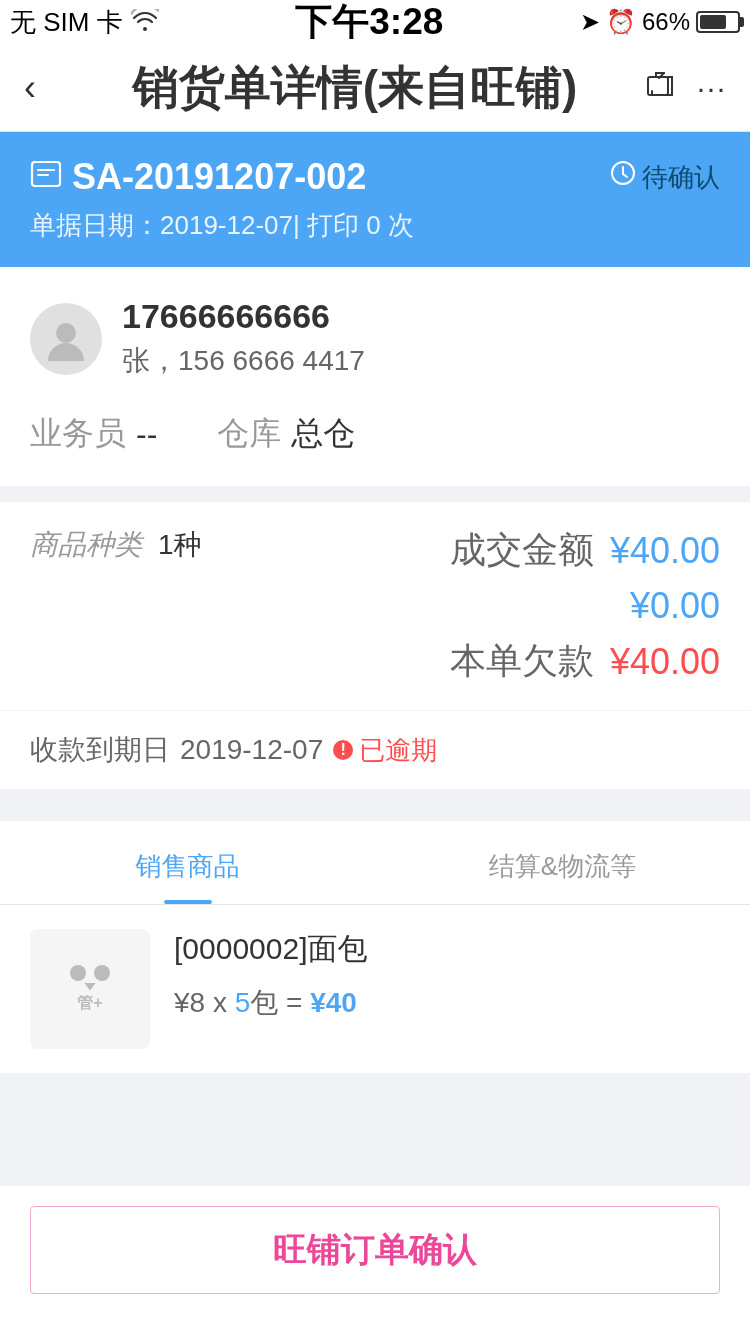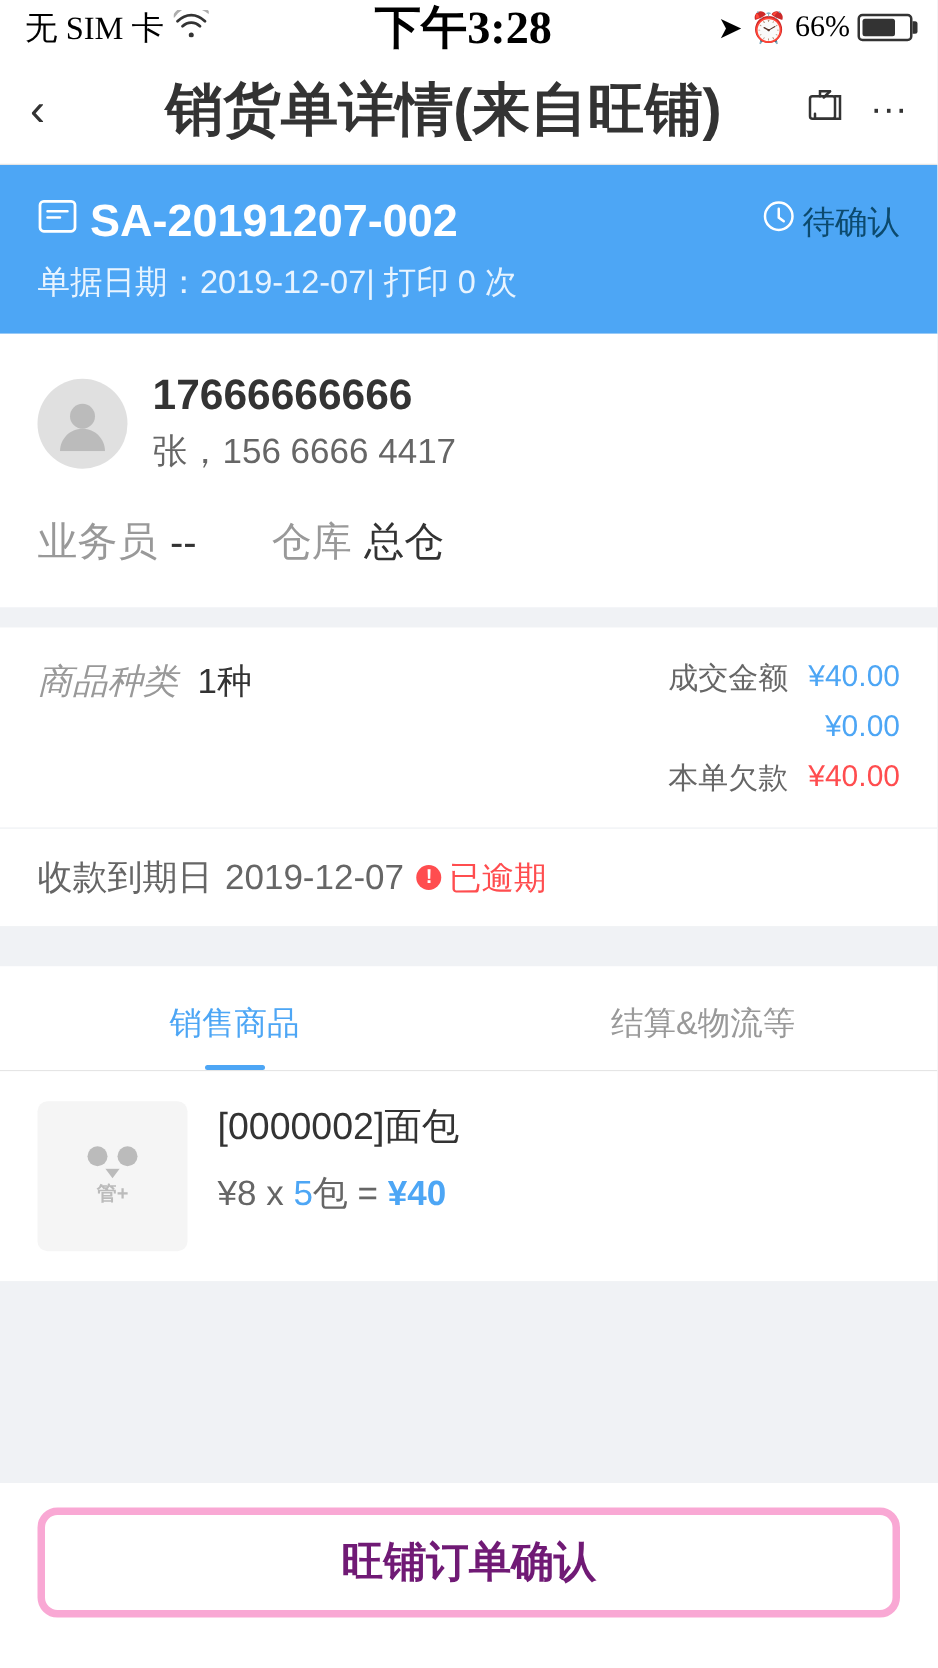--- a/index.html
+++ b/index.html
@@ -14,23 +14,22 @@
     }
 
     
     .status-bar {
       width: 750px;
       height: 44px;
       background: #fff;
       display: flex;
       align-items: center;
       justify-content: space-between;
-      padding: 0 20px;
+      padding: 0 10px;
       font-size: 28px;
-      font-family: Liberation Serif, serif;
     }
     .status-left {
       display: flex;
       align-items: center;
       gap: 8px;
       font-size: 26px;
       font-weight: 500;
     }
     .status-center {
       font-size: 37px;
@@ -231,21 +230,21 @@
     .summary-right {
       display: flex;
       flex-direction: column;
       align-items: flex-end;
       gap: 10px;
     }
     .summary-right-row {
       display: flex;
       align-items: center;
       gap: 16px;
-      font-size: 24px;
+      font-size: 36px;
     }
     .amount-label {
       color: #666;
     }
     .amount-value {
       color: #4da6f5;
       font-weight: 500;
     }
     .amount-value-red {
       color: #ff4d4f;
@@ -368,25 +367,25 @@
       position: fixed;
       bottom: 0;
       left: 0;
       width: 750px;
       background: #fff;
       padding: 20px 30px 40px;
     }
     .confirm-button {
       width: 100%;
       height: 88px;
-      border: 6px solid #f9a8d4;
-      background: #fff;
-      border-radius: 16px;
+      border: 1px solid #f9a8d4;
+      background: #fff;
+      border-radius: 4px;
       font-size: 34px;
-      color: #701a75;
+      color: #ec4899;
       font-weight: 600;
       cursor: pointer;
       display: flex;
       align-items: center;
       justify-content: center;
     }
 
     
     .owl-logo {
       display: flex;

